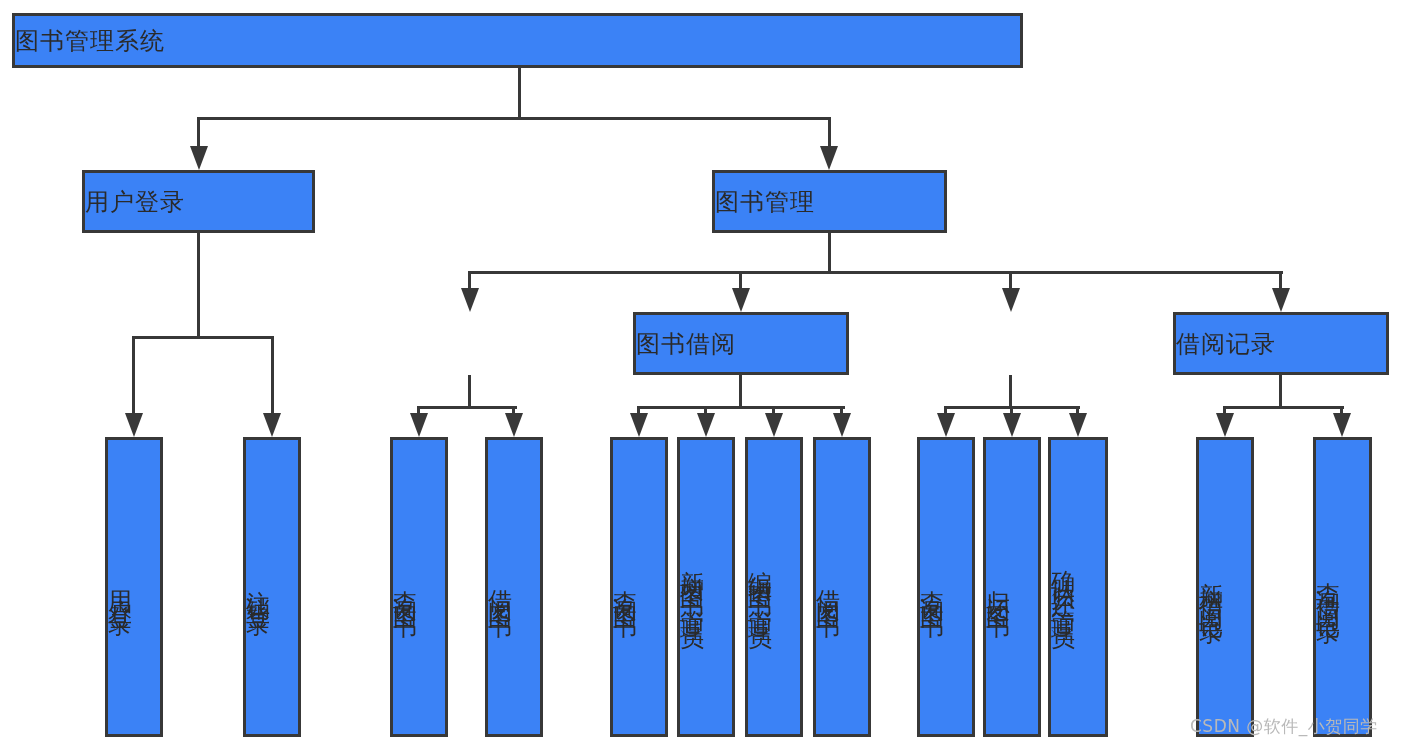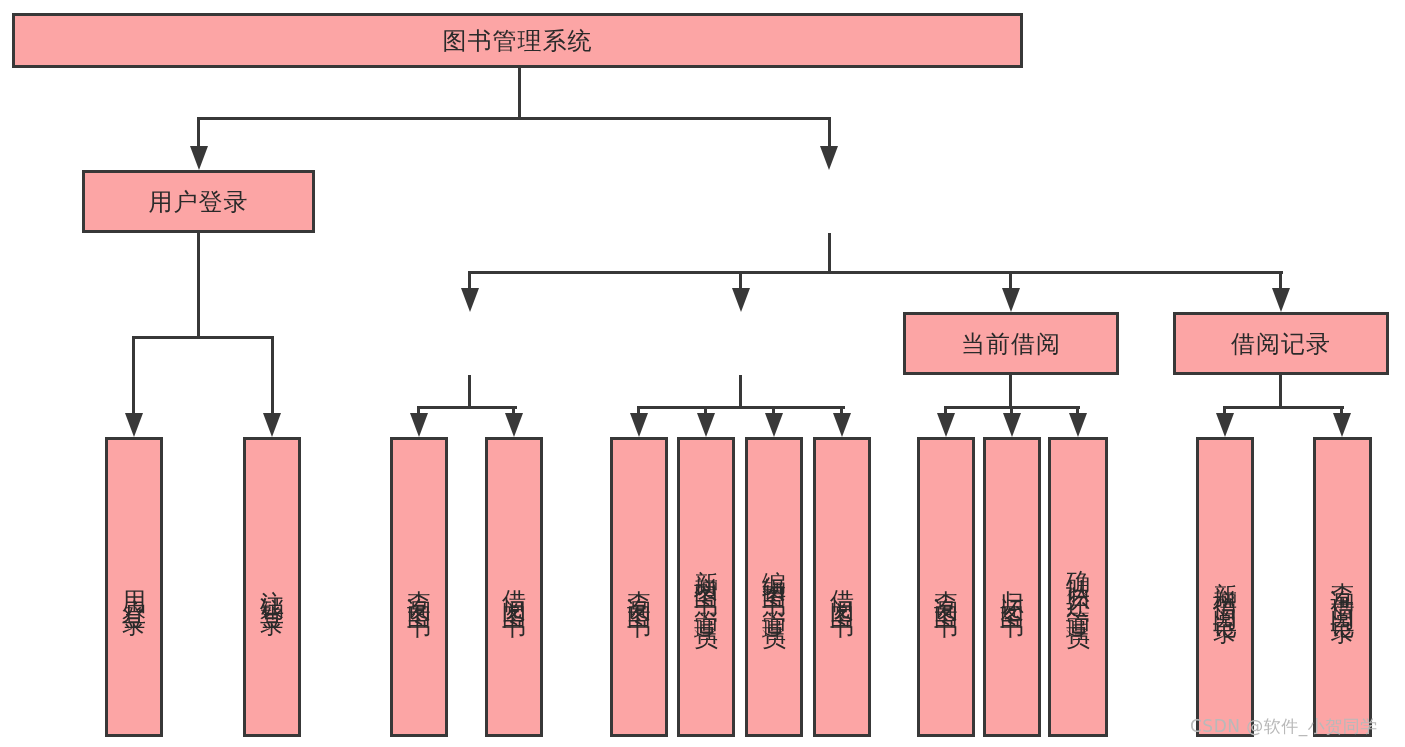--- a/index.html
+++ b/index.html
@@ -1,22 +1,22 @@
 <!DOCTYPE html>
 <html><head>
 <meta charset="utf-8">
 <style>
   html,body{margin:0;padding:0;background:#ffffff;}
   .canvas{
     position:relative;width:1405px;height:747px;background:#ffffff;
     font-family:"DejaVu Sans","Liberation Sans",sans-serif;overflow:hidden;
   }
   .box{
-    position:absolute;box-sizing:border-box;background:#fca5a5;
-    border:3px solid #383838;display:flex;align-items:center;justify-content:center;
+    position:absolute;box-sizing:border-box;background:#3b82f6;
+    border:3px solid #383838;display:flex;align-items:center;
     color:#2a2a2a;z-index:2;
   }
   .hdr{font-size:24px;letter-spacing:1px;white-space:nowrap;}
   .vtext{
     writing-mode:vertical-rl;text-orientation:mixed;
     font-size:24px;letter-spacing:8px;line-height:1;color:#2a2a2a;white-space:nowrap;
   }
   .hline{position:absolute;height:3px;background:#383838;z-index:1;}
   .vline{position:absolute;width:3px;background:#383838;z-index:1;}
   .arrow{
@@ -43,20 +43,23 @@
     <div class="hline" style="left:197px;top:117px;width:634px;"></div>
     <div class="vline" style="left:197px;top:117px;height:32px;"></div>
     <div class="arrow" style="left:190px;top:146px;"></div>
     <div class="vline" style="left:828px;top:117px;height:32px;"></div>
     <div class="arrow" style="left:820px;top:146px;"></div>
   </div>
 
   <div class="box hdr" style="left:82px;top:170px;width:233px;height:63px;">
     <span>用户登录</span>
   </div>
+  <div class="box hdr" style="left:712px;top:170px;width:235px;height:63px;">
+    <span>图书管理</span>
+  </div>
 
   <div>
     <div class="vline" style="left:197px;top:233px;height:106px;"></div>
     <div class="hline" style="left:132px;top:336px;width:142px;"></div>
     <div class="vline" style="left:132px;top:336px;height:78px;"></div>
     <div class="arrow" style="left:125px;top:413px;"></div>
     <div class="vline" style="left:271px;top:336px;height:78px;"></div>
     <div class="arrow" style="left:263px;top:413px;"></div>
   </div>
 
@@ -66,22 +69,22 @@
     <div class="vline" style="left:468px;top:271px;height:20px;"></div>
     <div class="arrow" style="left:461px;top:288px;"></div>
     <div class="vline" style="left:739px;top:271px;height:20px;"></div>
     <div class="arrow" style="left:732px;top:288px;"></div>
     <div class="vline" style="left:1009px;top:271px;height:20px;"></div>
     <div class="arrow" style="left:1002px;top:288px;"></div>
     <div class="vline" style="left:1279px;top:271px;height:20px;"></div>
     <div class="arrow" style="left:1272px;top:288px;"></div>
   </div>
 
-  <div class="box hdr" style="left:903px;top:312px;width:216px;height:63px;">
-    <span>当前借阅</span>
+  <div class="box hdr" style="left:633px;top:312px;width:216px;height:63px;">
+    <span>图书借阅</span>
   </div>
   <div class="box hdr" style="left:1173px;top:312px;width:216px;height:63px;">
     <span>借阅记录</span>
   </div>
 
   <div>
     <div class="vline" style="left:468px;top:375px;height:34px;"></div>
     <div class="hline" style="left:417px;top:406px;width:100px;"></div>
     <div class="vline" style="left:417px;top:406px;height:10px;"></div>
     <div class="arrow" style="left:410px;top:413px;"></div>

